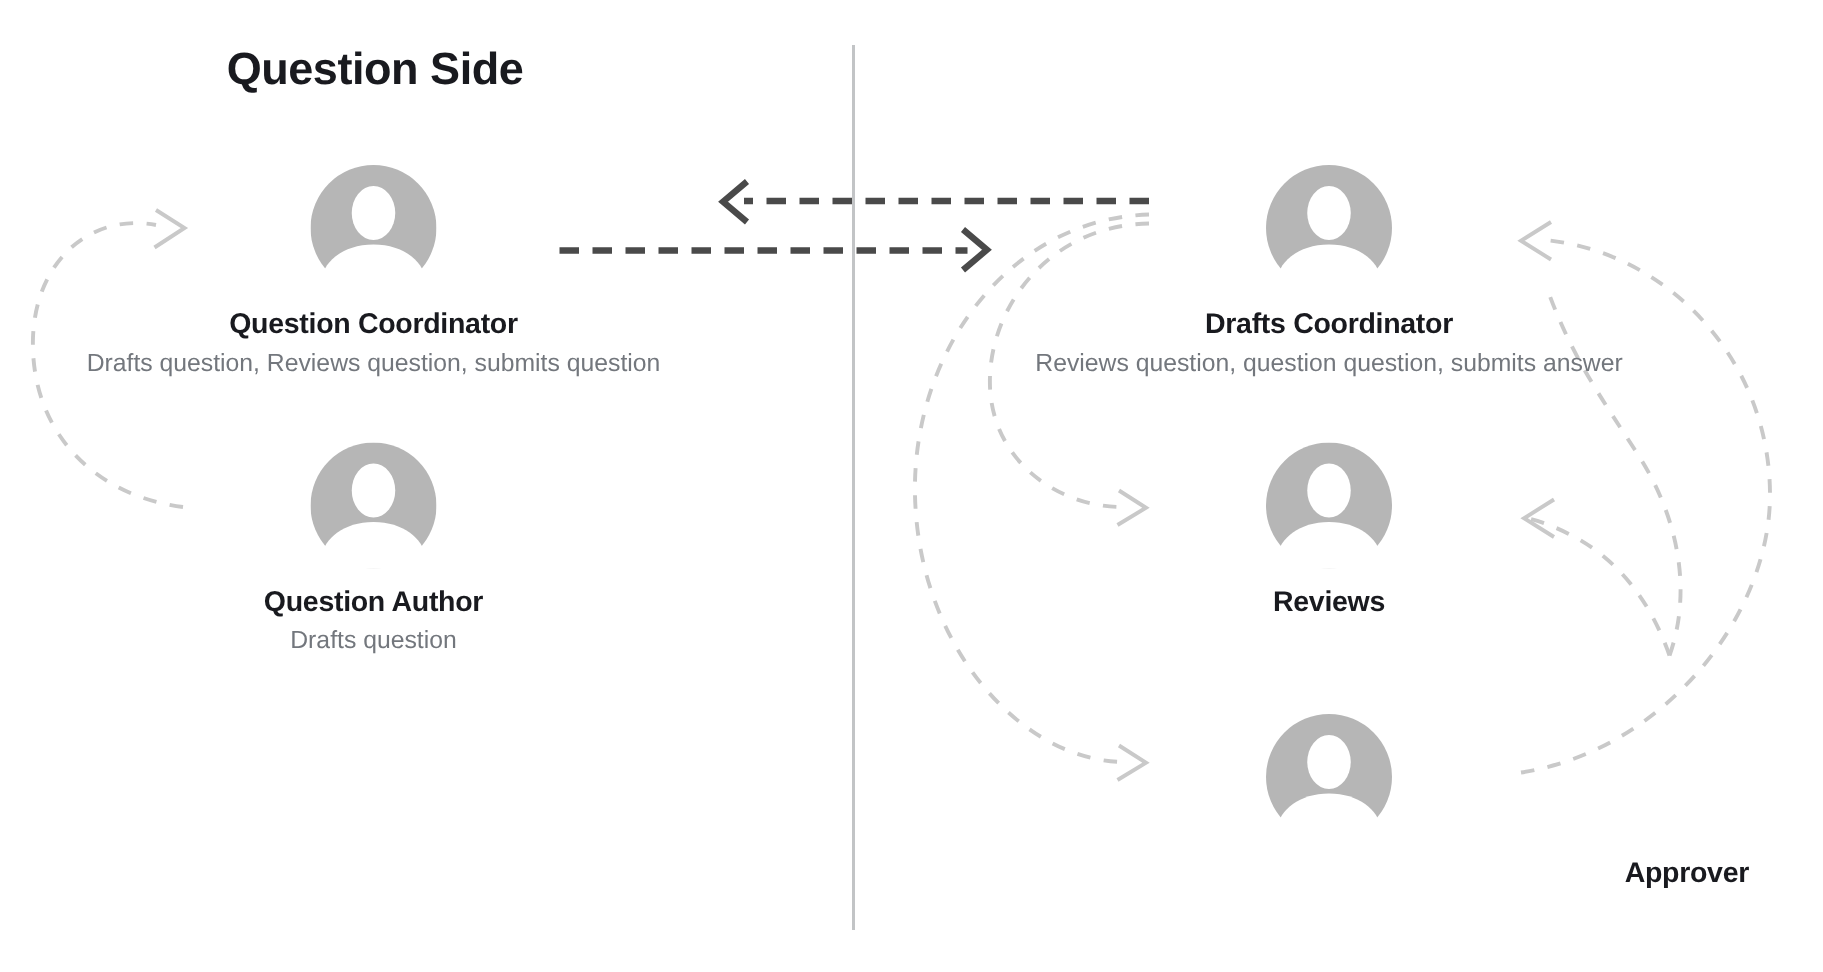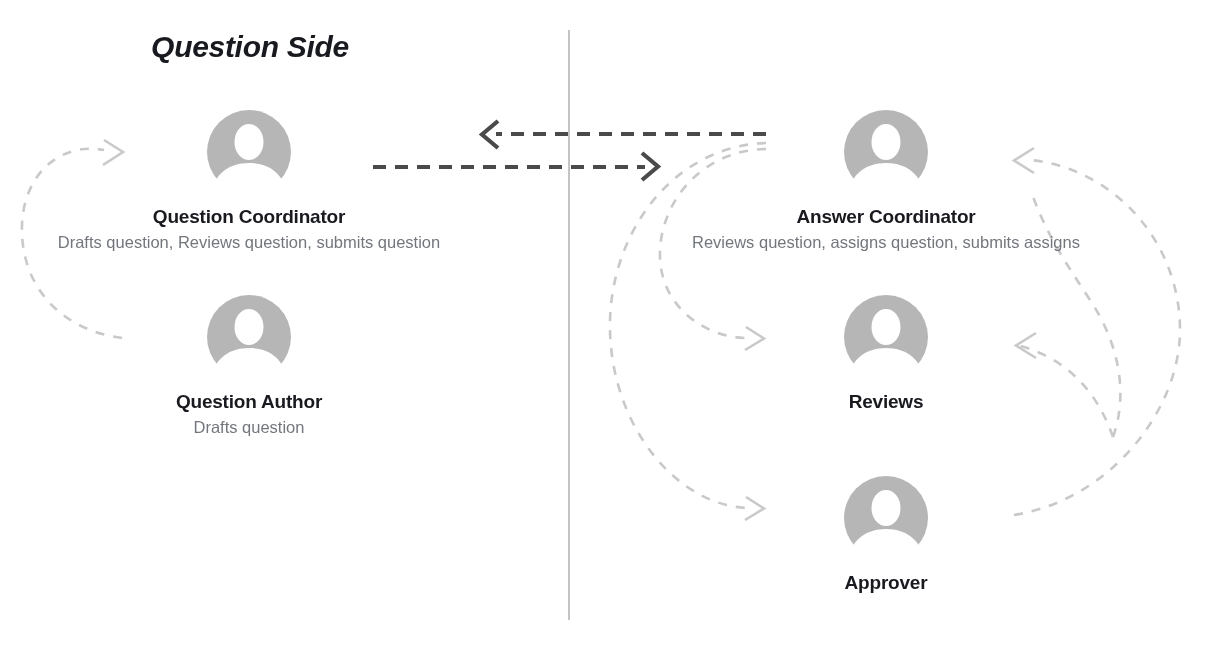--- a/index.html
+++ b/index.html
@@ -29,21 +29,20 @@
     pointer-events: none;
   }
   .side-title {
     position: absolute;
     text-align: center;
     font-size: 30px;
     font-weight: bold;
     color: #191a1f;
     letter-spacing: -0.3px;
     white-space: nowrap;
-    font-style: italic;
   }
   #title-question {
     left: 0;
     top: 30px;
     width: 500px;
   }
   #title-answer {
     left: 637px;
     top: 30px;
     width: 500px;
@@ -70,21 +69,21 @@
     margin-top: 5px;
     font-size: 16.5px;
     color: #73777d;
     line-height: 1.2;
     white-space: nowrap;
   }
   #role-question-coordinator { left: -31px; top: 110px; }
   #role-question-author      { left: -31px; top: 295px; }
   #role-answer-coordinator   { left: 606px; top: 110px; }
   #role-expert               { left: 606px; top: 295px; }
-  #role-approver             { left: 606px; top: 476px; }
+  #role-approver             { left: 606px; top: 476px; text-align: right; }
 
   #divider {
     position: absolute;
     left: 568px;
     top: 30px;
     width: 2px;
     height: 590px;
     background: #c2c4c6;
   }
 </style>
@@ -155,22 +154,22 @@
     <div class="role-name">Question Author</div>
     <div class="role-desc">Drafts question</div>
   </div>
 
   <div class="role" id="role-answer-coordinator">
     <svg class="avatar" width="84" height="84" viewBox="0 0 84 84" xmlns="http://www.w3.org/2000/svg">
       <circle cx="42" cy="42" r="42" fill="#b6b6b6"></circle>
       <ellipse cx="42" cy="32" rx="14.5" ry="18" fill="#ffffff"></ellipse>
       <path d="M 42 53 C 22 53 9.5 64 7 76 A 42 42 0 0 0 77 76 C 74.5 64 62 53 42 53 Z" fill="#ffffff"></path>
     </svg>
-    <div class="role-name">Answer Coordinator</div>
-    <div class="role-desc">Reviews question, assigns question, submits assigns</div>
+    <div class="role-name">Drafts Coordinator</div>
+    <div class="role-desc">Reviews question, question question, submits answer</div>
   </div>
 
   <div class="role" id="role-expert">
     <svg class="avatar" width="84" height="84" viewBox="0 0 84 84" xmlns="http://www.w3.org/2000/svg">
       <circle cx="42" cy="42" r="42" fill="#b6b6b6"></circle>
       <ellipse cx="42" cy="32" rx="14.5" ry="18" fill="#ffffff"></ellipse>
       <path d="M 42 53 C 22 53 9.5 64 7 76 A 42 42 0 0 0 77 76 C 74.5 64 62 53 42 53 Z" fill="#ffffff"></path>
     </svg>
     <div class="role-name">Reviews</div>
   </div>

